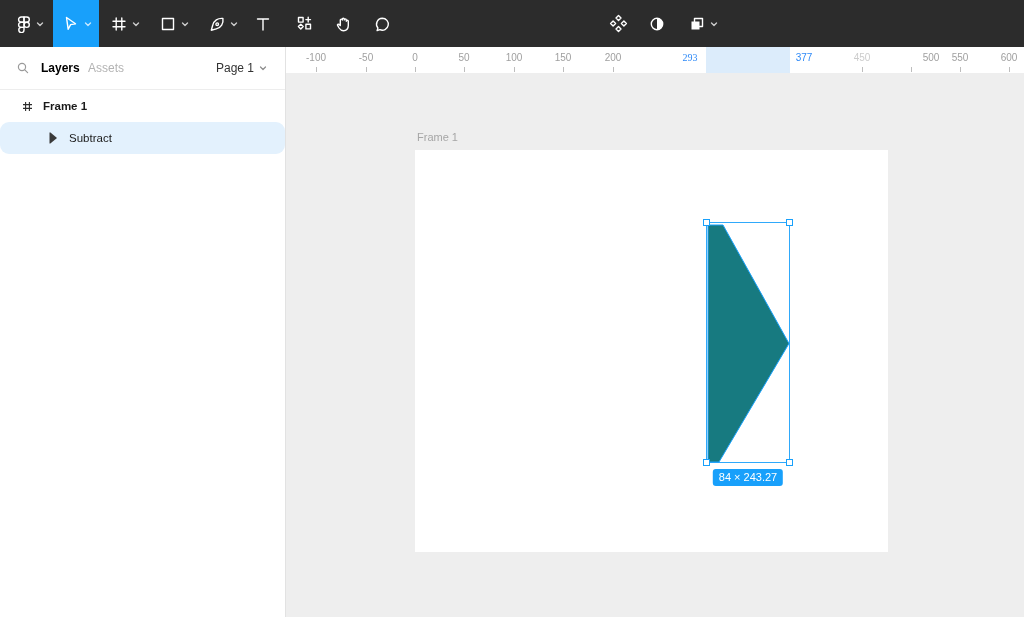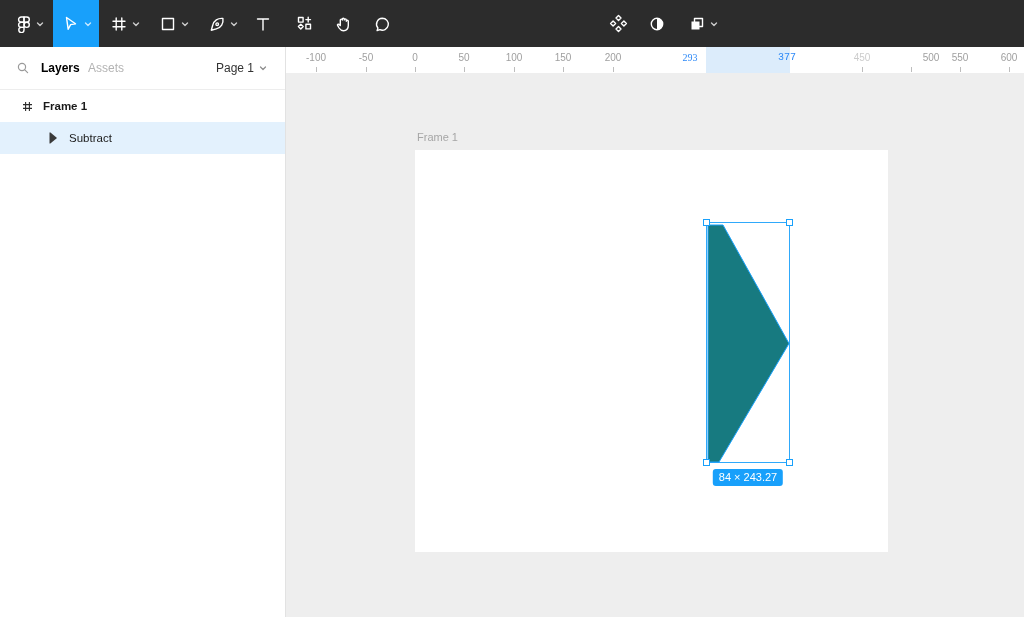--- a/index.html
+++ b/index.html
@@ -19,21 +19,21 @@
   
   .sidebar { position:absolute; left:0; top:47px; width:286px; height:570px; background:#ffffff; border-right:1px solid #e2e2e2; z-index:30; }
   .sb-header { position:relative; height:43px; border-bottom:1px solid #ededed; }
   .sb-search { position:absolute; left:16px; top:14px; }
   .sb-tab { position:absolute; top:14px; font-size:12px; color:#b3b3b3; }
   .sb-tab.active { color:#000000; font-weight:bold; }
   .sb-tab.t0 { left:41px; }
   .sb-tab.t1 { left:88px; }
   .sb-page { position:absolute; right:18px; top:14px; font-size:12px; color:#333; display:flex; align-items:center; gap:5px; }
   .layer-row { position:relative; height:32px; display:flex; align-items:center; font-size:11.5px; color:#1b1b1b; }
-  .layer-row.selected { background:#e3f1fd; }
+  .layer-row.selected { background:#e3f1fd;border-radius:9px; }
   .lr-icon { display:flex; align-items:center; justify-content:center; width:12px; margin-right:10px; }
   .row-frame { padding-left:21px; font-weight:bold; }
   .row-sub { padding-left:47px; }
   
   .hruler { position:absolute; left:260px; top:47px; width:764px; height:26px; background:#ffffff; z-index:20; overflow:hidden; }
   .vruler { position:absolute; left:240px; top:47px; width:20px; height:570px; background:#ffffff; z-index:20; overflow:hidden; }
   .rlabel { position:absolute; font-size:10px; color:#9f9f9f; transform:translateX(-50%); top:5px; white-space:nowrap; }
   .rlabel.blue { color:#2f8af7; }
   .rlabel.faint { color:#cccccc; }
   .vlab { position:absolute; font-size:10px; color:#9f9f9f; left:10px; top:0; transform:translate(-50%,-50%) rotate(-90deg); white-space:nowrap; }
@@ -277,21 +277,21 @@
       <span class="rlabel" style="left: 155px;">0</span>
       <i class="htick" style="left: 204px;"></i>
       <span class="rlabel" style="left: 204px;">50</span>
       <i class="htick" style="left: 254px;"></i>
       <span class="rlabel" style="left: 254px;">100</span>
       <i class="htick" style="left: 303px;"></i>
       <span class="rlabel" style="left: 303px;">150</span>
       <i class="htick" style="left: 353px;"></i>
       <span class="rlabel" style="left: 353px;">200</span>
       <span class="rlabel blue" style="left: 430px; font-family: Liberation Serif, serif;">293</span>
-      <span class="rlabel blue" style="left: 527px; font-family: Liberation Mono, monospace;">377</span>
+      <span class="rlabel blue" style="left: 544px;">377</span>
       <i class="htick" style="left: 602px;"></i>
       <span class="rlabel faint" style="left: 602px;">450</span>
       <i class="htick" style="left: 651px;"></i>
       <span class="rlabel" style="left: 651px; padding-left: 40px;">500</span>
       <i class="htick" style="left: 700px;"></i>
       <span class="rlabel" style="left: 700px;">550</span>
       <i class="htick" style="left: 749px;"></i>
       <span class="rlabel" style="left: 749px; text-align: right;">600</span>
     </div>
   <div class="vruler">

